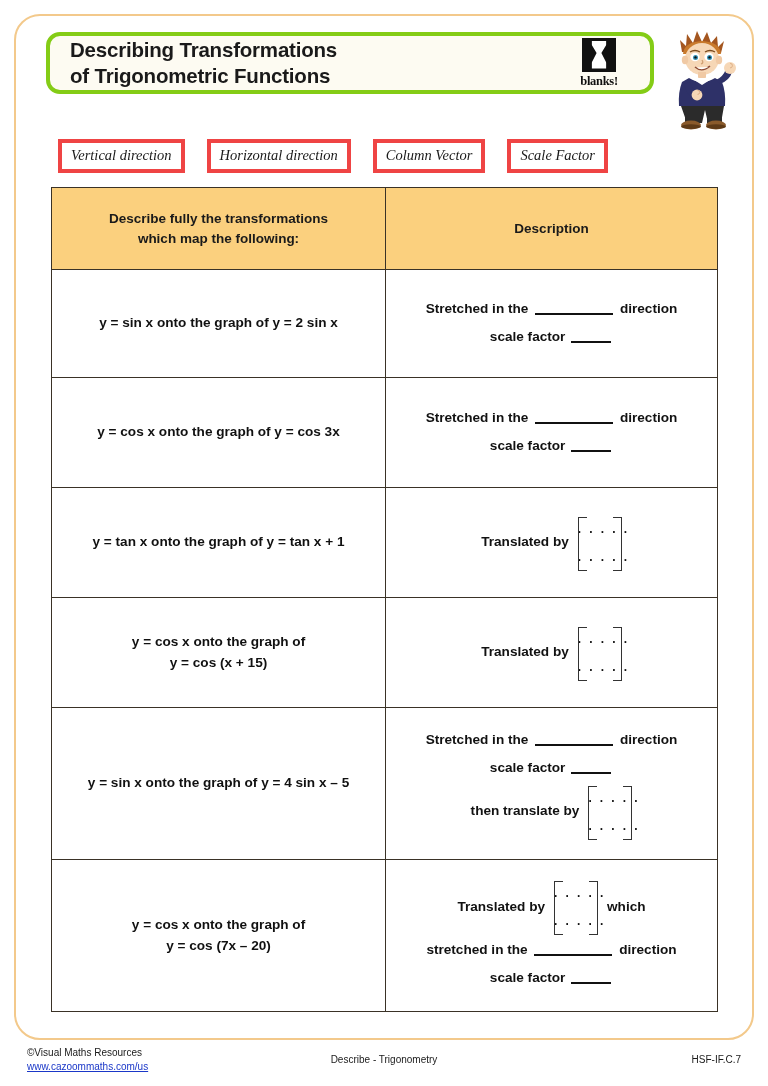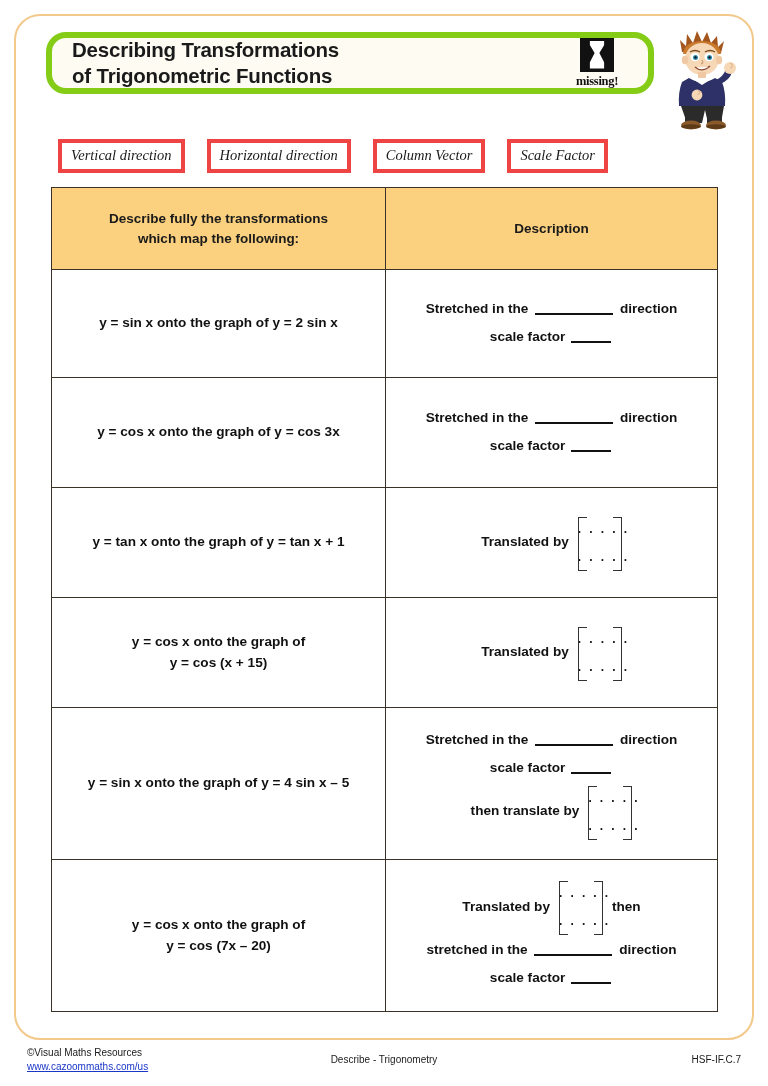--- a/index.html
+++ b/index.html
@@ -33,22 +33,22 @@
   }
 
   
   .title-bar {
     position: absolute;
     left: 46px;
     top: 32px;
     width: 608px;
     height: 62px;
     background: #fdfbf2;
-    border: 6px solid #84cc16;
-    border-radius: 20px;
+    border: 4px solid #84cc16;
+    border-radius: 14px;
     display: flex;
     align-items: center;
   }
 
   .title-text {
     margin-left: 20px;
     font-size: 20.5px;
     font-weight: bold;
     line-height: 1.26;
     color: #1a1a1a;
@@ -256,21 +256,21 @@
 
 <div class="content">
 
   <div class="title-bar">
     <div class="title-text">
       <span class="title-line">Describing Transformations</span>
       <span class="title-line">of Trigonometric Functions</span>
     </div>
     <div class="logo">
       <span class="logo-mark"></span>
-      <span class="logo-word">missing!</span>
+      <span class="logo-word">blanks!</span>
     </div>
   </div>
 
   <div class="mascot">
     <svg viewBox="0 0 84 110" width="84" height="110" aria-hidden="true">
 
       <path d="M22 30 L20 18 L26 24 L27 12 L33 21 L37 9 L42 20 L47 10 L51 21 L57 14 L58 25 L64 19 L61 31 Z" fill="#a4561f"></path>
       <path d="M23 32 Q24 20 42 19 Q60 20 61 32 Z" fill="#c97a2c"></path>
 
       <ellipse cx="42" cy="37" rx="17" ry="16" fill="#f6d7b6"></ellipse>
@@ -434,21 +434,21 @@
           <span>y = cos x onto the graph of</span><br>
           <span>y = cos (7x – 20)</span>
         </td>
         <td class="cell-right">
           <span class="vec-line">
             <span>Translated by</span>
             <span class="vector">
               <span class="vec-dots">. . . . .</span>
               <span class="vec-dots">. . . . .</span>
             </span>
-            <span>then</span>
+            <span>which</span>
           </span>
           <span class="desc-line">
             <span>stretched in the</span>
             <span class="blank-long"></span>
             <span>direction</span>
           </span>
           <span class="desc-line">
             <span>scale factor</span>
             <span class="blank-short"></span>
           </span>

